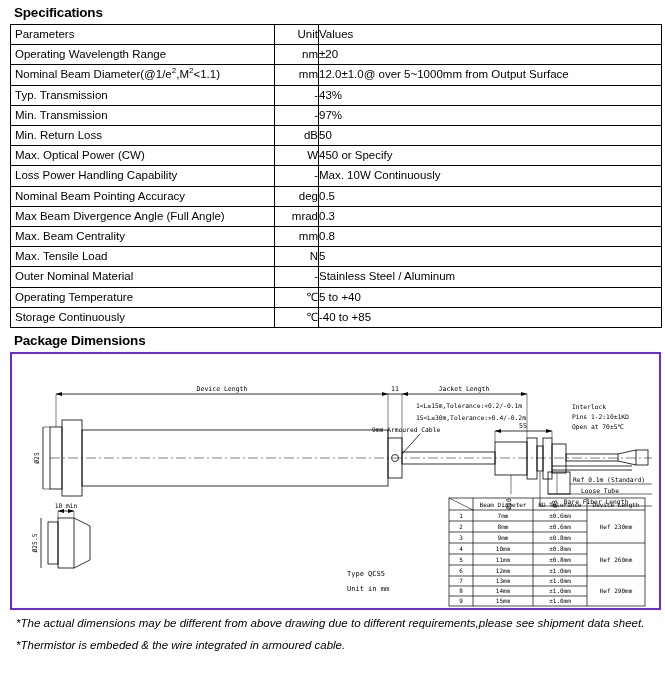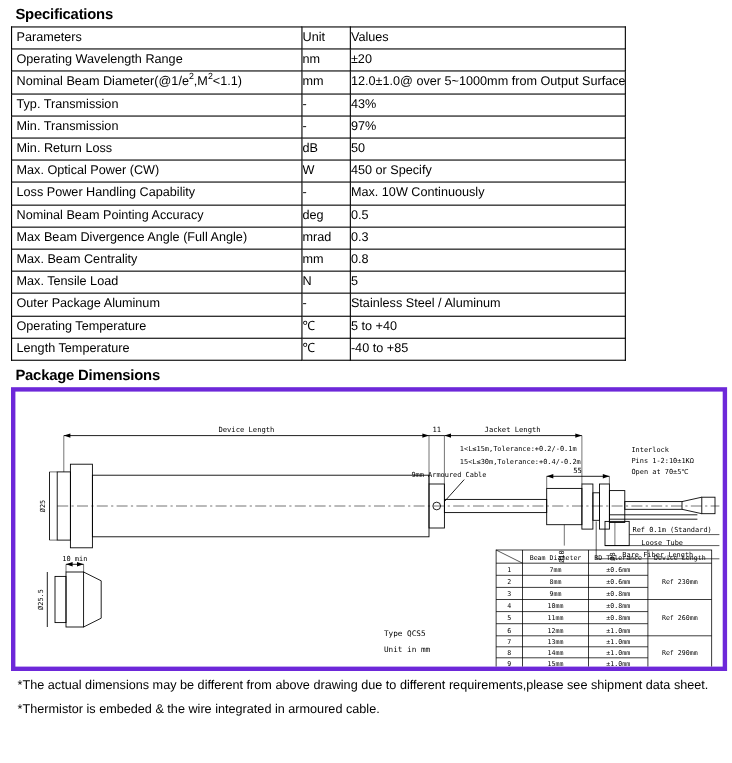--- a/index.html
+++ b/index.html
@@ -15,54 +15,54 @@
 
   h2.section-title {
     font-size: 13.5px;
     font-weight: bold;
     margin: 5px 0 4px 8px;
     letter-spacing: -0.2px;
   }
 
   
   table.spec {
-    width: 559px;
+    width: 652px;
     border-collapse: collapse;
     table-layout: fixed;
     margin-left: 4px;
     padding-left: 24px;
   }
   table.spec td {
     border: 1px solid #000;
     height: 19.2px;
     font-size: 11.5px;
     padding: 0 0 0 4px;
     line-height: 19.2px;
     white-space: nowrap;
     overflow: hidden;
   }
-  table.spec td.unit  { text-align: left; width: 44px; padding: 0; margin-left: 12px; }
+  table.spec td.unit  { text-align: right; width: 44px; padding: 0; margin-left: 12px; }
   table.spec td.value { text-align: left; padding: 0; }
   table.spec td.param { width: 264px; }
   sup { font-size: 8px; vertical-align: super; line-height: 0; }
 
   
   .drawing-box {
     position: relative;
     width: 651px;
     height: 258px;
     margin-left: 4px;
-    border: 4px solid #6d28d9;
+    border: 2px solid #6d28d9;
     background: #fff;
     overflow: hidden;
   }
   .drawing-box svg { position: absolute; left: 0; top: 0; }
 
   
-  .notes { margin: 7px 0 0 10px; }
+  .notes { margin: 7px 0 0 10px; font-style: italic; }
   .notes p {
     margin: 0 0 9px 0;
     font-size: 11.5px;
     line-height: 13px;
   }
 </style>
 </head>
 <body>
 
 <div class="page">
@@ -125,31 +125,31 @@
         <td class="param">Max. Beam Centrality</td>
         <td class="unit">mm</td>
         <td class="value">0.8</td>
       </tr>
       <tr>
         <td class="param">Max. Tensile Load</td>
         <td class="unit">N</td>
         <td class="value">5</td>
       </tr>
       <tr>
-        <td class="param">Outer Package Aluminum</td>
+        <td class="param">Outer Nominal Material</td>
         <td class="unit">-</td>
         <td class="value">Stainless Steel / Aluminum</td>
       </tr>
       <tr>
         <td class="param">Operating Temperature</td>
         <td class="unit">℃</td>
         <td class="value">5 to +40</td>
       </tr>
       <tr>
-        <td class="param">Length Temperature</td>
+        <td class="param">Storage Continuously</td>
         <td class="unit">℃</td>
         <td class="value">-40 to +85</td>
       </tr>
     </tbody>
   </table>
 
   <h2 class="section-title">Package Dimensions</h2>
 
   <div class="drawing-box">
     <svg width="649" height="256" viewBox="0 0 649 256">

